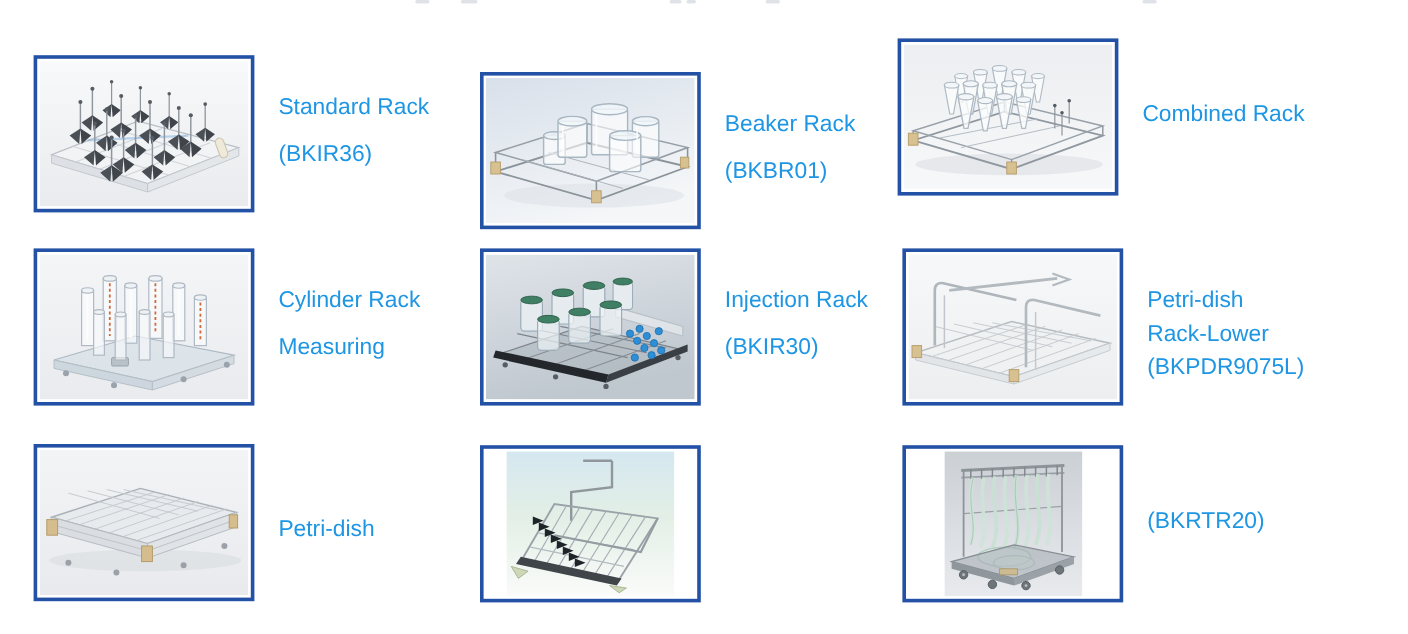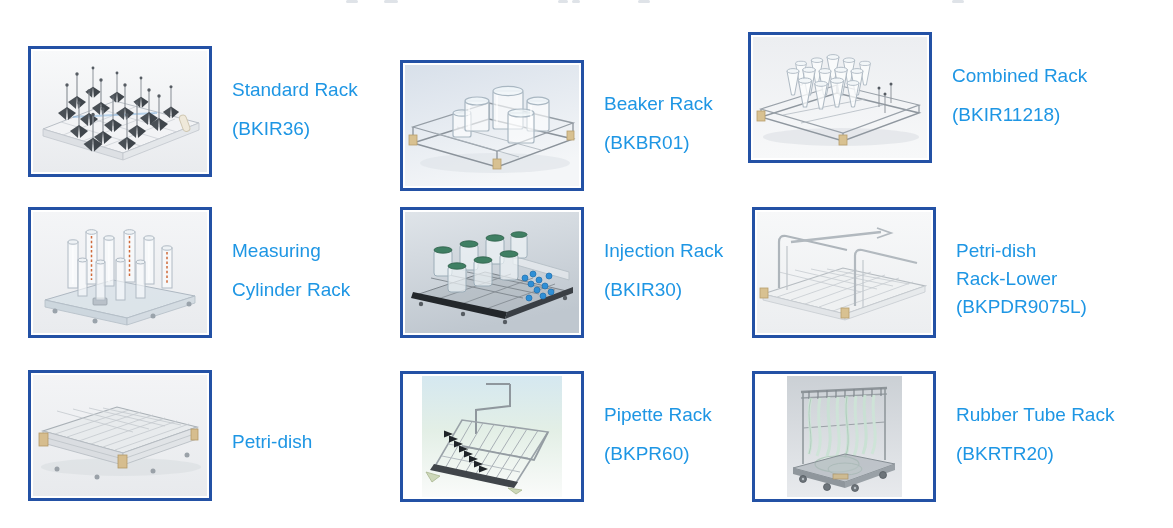--- a/index.html
+++ b/index.html
@@ -163,21 +163,20 @@
               <line x1="132" y1="76" x2="132" y2="58"></line>
           </g>
           <circle cx="126" cy="51" r="1.5" fill="#565c63"></circle>
             <circle cx="138" cy="47" r="1.5" fill="#565c63"></circle>
             <circle cx="132" cy="57" r="1.5" fill="#565c63"></circle>
         </svg>
       </span>
     </a>
     <div class="label">
       <p>Combined Rack</p>
-      <p>(BKIR11218)</p>
     </div>
   </section>
 
   <section class="cell" style="left:28px;top:207px">
     <a class="imgbox">
       <span class="photo">
         <svg width="174" height="121" viewBox="0 0 174 121">
           <defs>
             <linearGradient id="g4" x1="0" y1="0" x2="0" y2="1">
               <stop offset="0" stop-color="#f4f5f7"></stop>
@@ -218,22 +217,22 @@
           <g stroke="#cf6a3a" stroke-width="1.5" stroke-dasharray="2.5,2.2">
             <line x1="58.5" y1="24" x2="58.5" y2="68"></line>
             <line x1="96.5" y1="24" x2="96.5" y2="66"></line>
             <line x1="134" y1="40" x2="134" y2="72"></line>
           </g>
           <path d="M40,34 L40,72 M76,30 L76,70 M116,30 L116,68" stroke="#ffffff" stroke-width="1.2" opacity="0.8"></path>
         </svg>
       </span>
     </a>
     <div class="label">
+      <p>Cylinder Rack</p>
       <p>Measuring</p>
-      <p>Cylinder Rack</p>
     </div>
   </section>
 
   <section class="cell" style="left:400px;top:207px">
     <a class="imgbox">
       <span class="photo">
         <svg width="174" height="121" viewBox="0 0 174 121">
           <defs>
             <linearGradient id="g5" x1="0" y1="0" x2="0.3" y2="1">
               <stop offset="0" stop-color="#dfe4e9"></stop>
@@ -383,24 +382,20 @@
           <use href="#ch8" transform="translate(42,78)"></use>
             <use href="#ch8" transform="translate(47,83)"></use>
           <use href="#ch8" transform="translate(52,88)"></use>
             <use href="#ch8" transform="translate(57,93)"></use>
           <polygon points="8,94 92,112 96,106 12,88" fill="#40454a"></polygon>
           <polygon points="4,96 18,100 10,106" fill="#cdd8b9" stroke="#a8b58f" stroke-width="0.8"></polygon>
           <polygon points="86,112 100,114 94,118" fill="#cdd8b9" stroke="#a8b58f" stroke-width="0.8"></polygon>
         </svg>
       </span>
     </a>
-    <div class="label">
-      <p>Pipette Rack</p>
-      <p>(BKPR60)</p>
-    </div>
   </section>
 
   <section class="cell" style="left:752px;top:371px">
     <a class="imgbox">
       <span class="photo">
         <svg width="115" height="121" viewBox="0 0 115 121">
           <defs>
             <linearGradient id="g9" x1="0" y1="0" x2="0" y2="1">
               <stop offset="0" stop-color="#cbd0d5"></stop>
                 <stop offset="1" stop-color="#e8eaed"></stop>
@@ -445,18 +440,17 @@
               <circle cx="40" cy="111" r="3.5"></circle>
             <circle cx="68" cy="112" r="3.5"></circle>
               <circle cx="96" cy="99" r="3.5"></circle>
           </g>
           <circle cx="16" cy="103" r="1.2" fill="#b9bfc4"></circle>
             <circle cx="68" cy="112" r="1.2" fill="#b9bfc4"></circle>
         </svg>
       </span>
     </a>
     <div class="label">
-      <p>Rubber Tube Rack</p>
       <p>(BKRTR20)</p>
     </div>
   </section>
 
 </div>
 
 </body></html>

